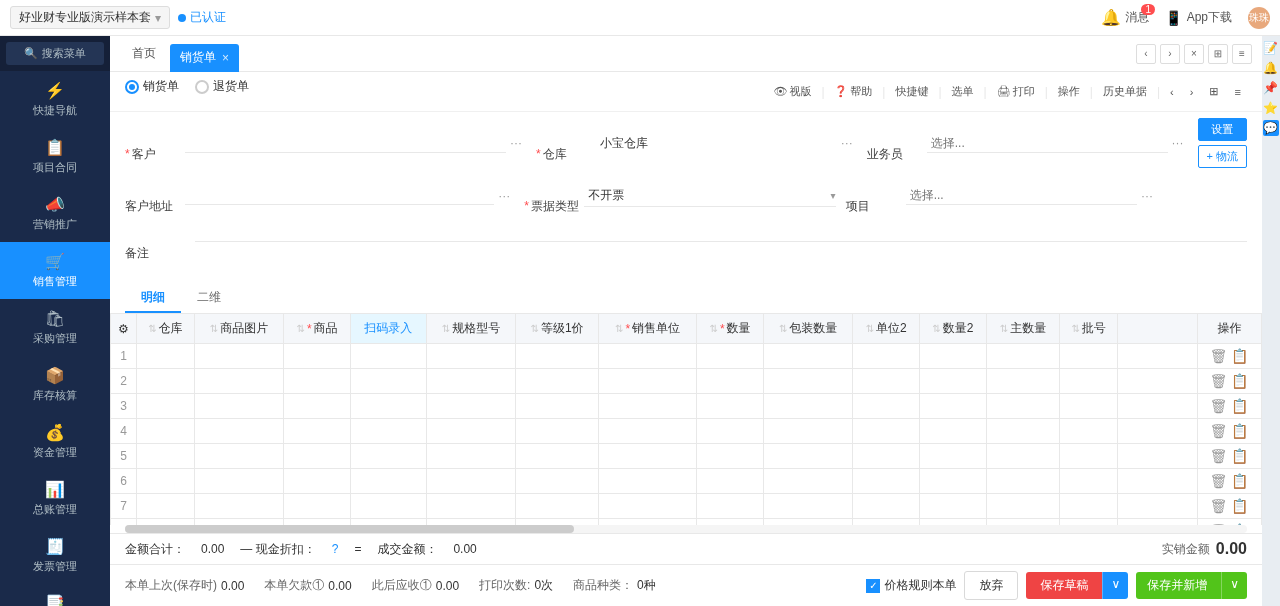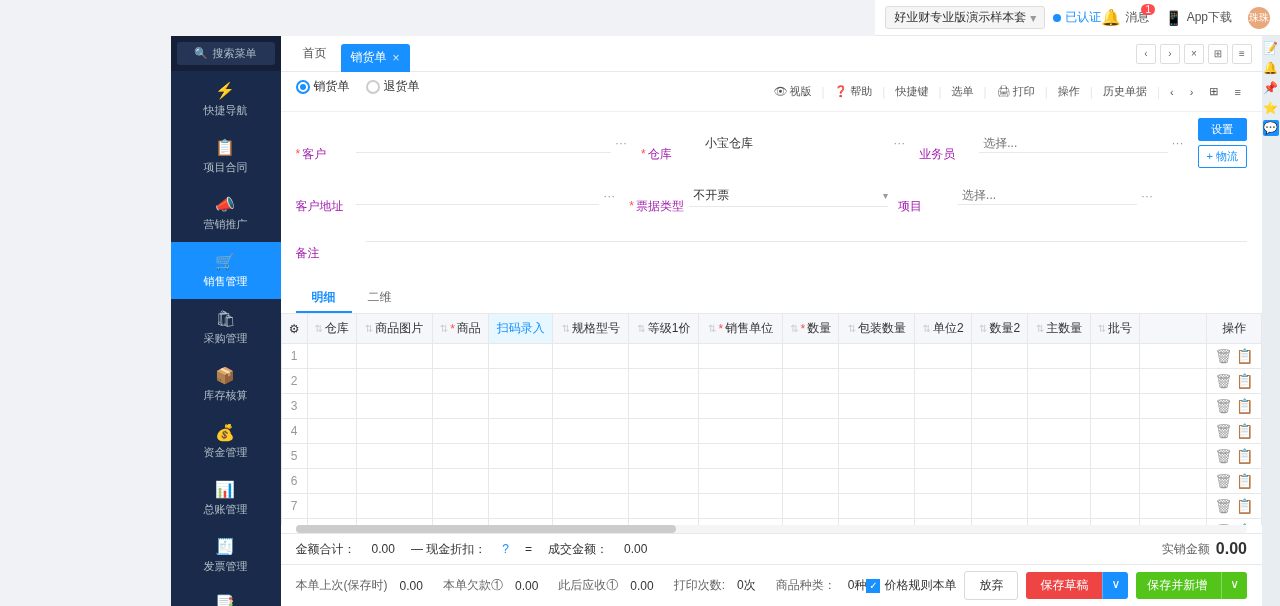--- a/index.html
+++ b/index.html
@@ -1,18 +1,18 @@
 <!DOCTYPE html>
 <html><head>
   <meta charset="utf-8">
   <style>
     * { box-sizing: border-box; margin: 0; padding: 0; }
     body { font-family: 'Microsoft YaHei', Arial, sans-serif; font-size: 12px; background: #f0f2f5; color: #333; overflow: hidden; }
     
-    .app-container { display: flex; flex-direction: column; width: 1280px; height: 606px; overflow: hidden; align-items: flex-end; }
+    .app-container { display: flex; flex-direction: column; width: 1280px; height: 606px; overflow: hidden; }
     
     
     .top-bar { display: flex; align-items: center; background: #fff; height: 36px; padding: 0 10px; border-bottom: 1px solid #e8e8e8; justify-content: space-between; }
     .top-bar-left { display: flex; align-items: center; gap: 8px; }
     .company-select { display: flex; align-items: center; background: #f5f5f5; border: 1px solid #ddd; border-radius: 3px; padding: 2px 8px; cursor: pointer; font-size: 12px; color: #333; }
     .company-select .arrow { margin-left: 4px; color: #999; }
     .certified-badge { display: flex; align-items: center; gap: 4px; color: #1890ff; font-size: 12px; }
     .certified-dot { width: 8px; height: 8px; background: #1890ff; border-radius: 50%; }
     .top-bar-right { display: flex; align-items: center; gap: 16px; }
     .top-bar-action { display: flex; align-items: center; gap: 4px; cursor: pointer; color: #555; font-size: 12px; }
@@ -48,21 +48,21 @@
     .radio-circle.checked::after { content: ''; width: 6px; height: 6px; background: #1890ff; border-radius: 50%; }
     .radio-circle.unchecked { border-color: #ccc; }
     
     .doc-info { display: flex; align-items: center; gap: 16px; font-size: 12px; color: #333; }
     .doc-info-label { color: #666; }
     .doc-info-value { color: #333; }
     .calendar-icon { color: #1890ff; cursor: pointer; }
     
     .form-row { display: flex; align-items: center; margin-bottom: 8px; gap: 10px; }
     .form-field { display: flex; align-items: center; flex: 1; }
-    .field-label { color: #a21caf; white-space: nowrap; min-width: 60px; margin-top: 22px; }
+    .field-label { color: #404040; white-space: nowrap; min-width: 60px; margin-top: 22px; }
     .field-label.required::before { content: '*'; color: #ff4d4f; margin-right: 2px; }
     .field-input { flex: 1; border: none; border-bottom: 1px solid #e8e8e8; padding: 2px 4px; font-size: 12px; outline: none; background: transparent; min-width: 80px; }
     .field-more { color: #999; cursor: pointer; padding: 0 4px; font-size: 12px; }
     .field-select { display: flex; align-items: center; flex: 1; border: none; border-bottom: 1px solid #e8e8e8; }
     .select-value { flex: 1; padding: 2px 4px; font-size: 12px; }
     .select-arrow { color: #999; font-size: 10px; cursor: pointer; }
     
     .action-btns { display: flex; flex-direction: column; gap: 4px; }
     .action-btn { padding: 3px 8px; border: 1px solid #1890ff; border-radius: 2px; color: #1890ff; font-size: 11px; cursor: pointer; background: #fff; white-space: nowrap; }
     .action-btn.primary { background: #1890ff; color: #fff; }
@@ -86,21 +86,21 @@
     .action-cell { display: flex; gap: 4px; justify-content: center; align-items: center; }
     .action-icon { color: #999; cursor: pointer; font-size: 14px; }
     
     
     .bottom-summary { background: #fff; padding: 6px 15px; border-top: 1px solid #e8e8e8; display: flex; align-items: center; gap: 16px; font-size: 12px; }
     .help-icon { color: #1890ff; cursor: pointer; }
     
     
     .footer-bar { background: #fff; padding: 6px 15px; border-top: 1px solid #e8e8e8; display: flex; align-items: center; justify-content: space-between; font-size: 12px; }
     .footer-left { display: flex; gap: 20px; align-items: center; }
-    .footer-item { display: flex; align-items: center; gap: 12px; color: #666; }
+    .footer-item { display: flex; align-items: center; gap: 4px; color: #666; }
     .footer-item .value { color: #333; }
     .footer-right { display: flex; gap: 8px; align-items: center; }
     .checkbox-item { display: flex; align-items: center; gap: 4px; }
     .checkbox-box { width: 14px; height: 14px; border: 1px solid #1890ff; background: #1890ff; display: flex; align-items: center; justify-content: center; color: #fff; font-size: 10px; }
     
     .btn-group { display: flex; }
     .btn { padding: 5px 14px; border: none; cursor: pointer; font-size: 12px; border-radius: 3px; }
     .btn-default { background: #fff; border: 1px solid #d9d9d9; color: #333; }
     .btn-primary { background: #ef4444; color: #fff; border-radius: 3px 0 0 3px; }
     .btn-primary-arrow { background: #1890ff; color: #fff; border-left: 1px solid rgba(255,255,255,0.3); border-radius: 0 3px 3px 0; padding: 5px 8px; cursor: pointer; }

